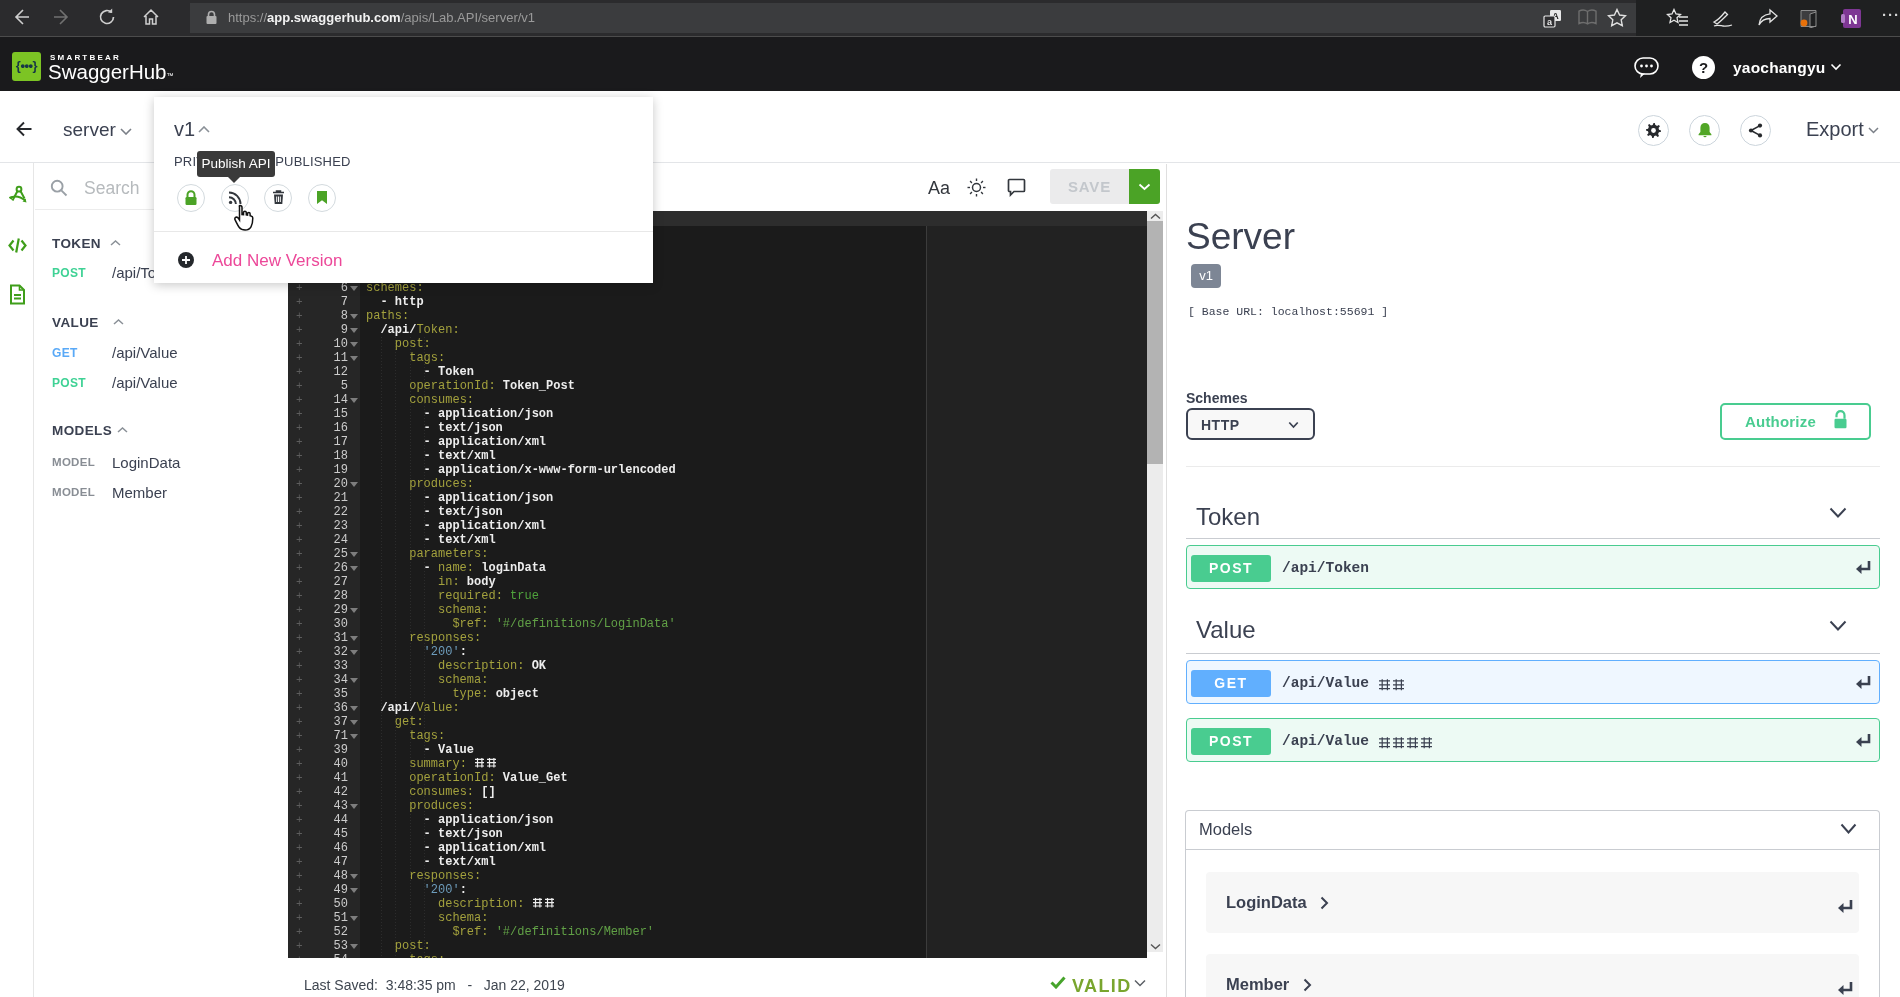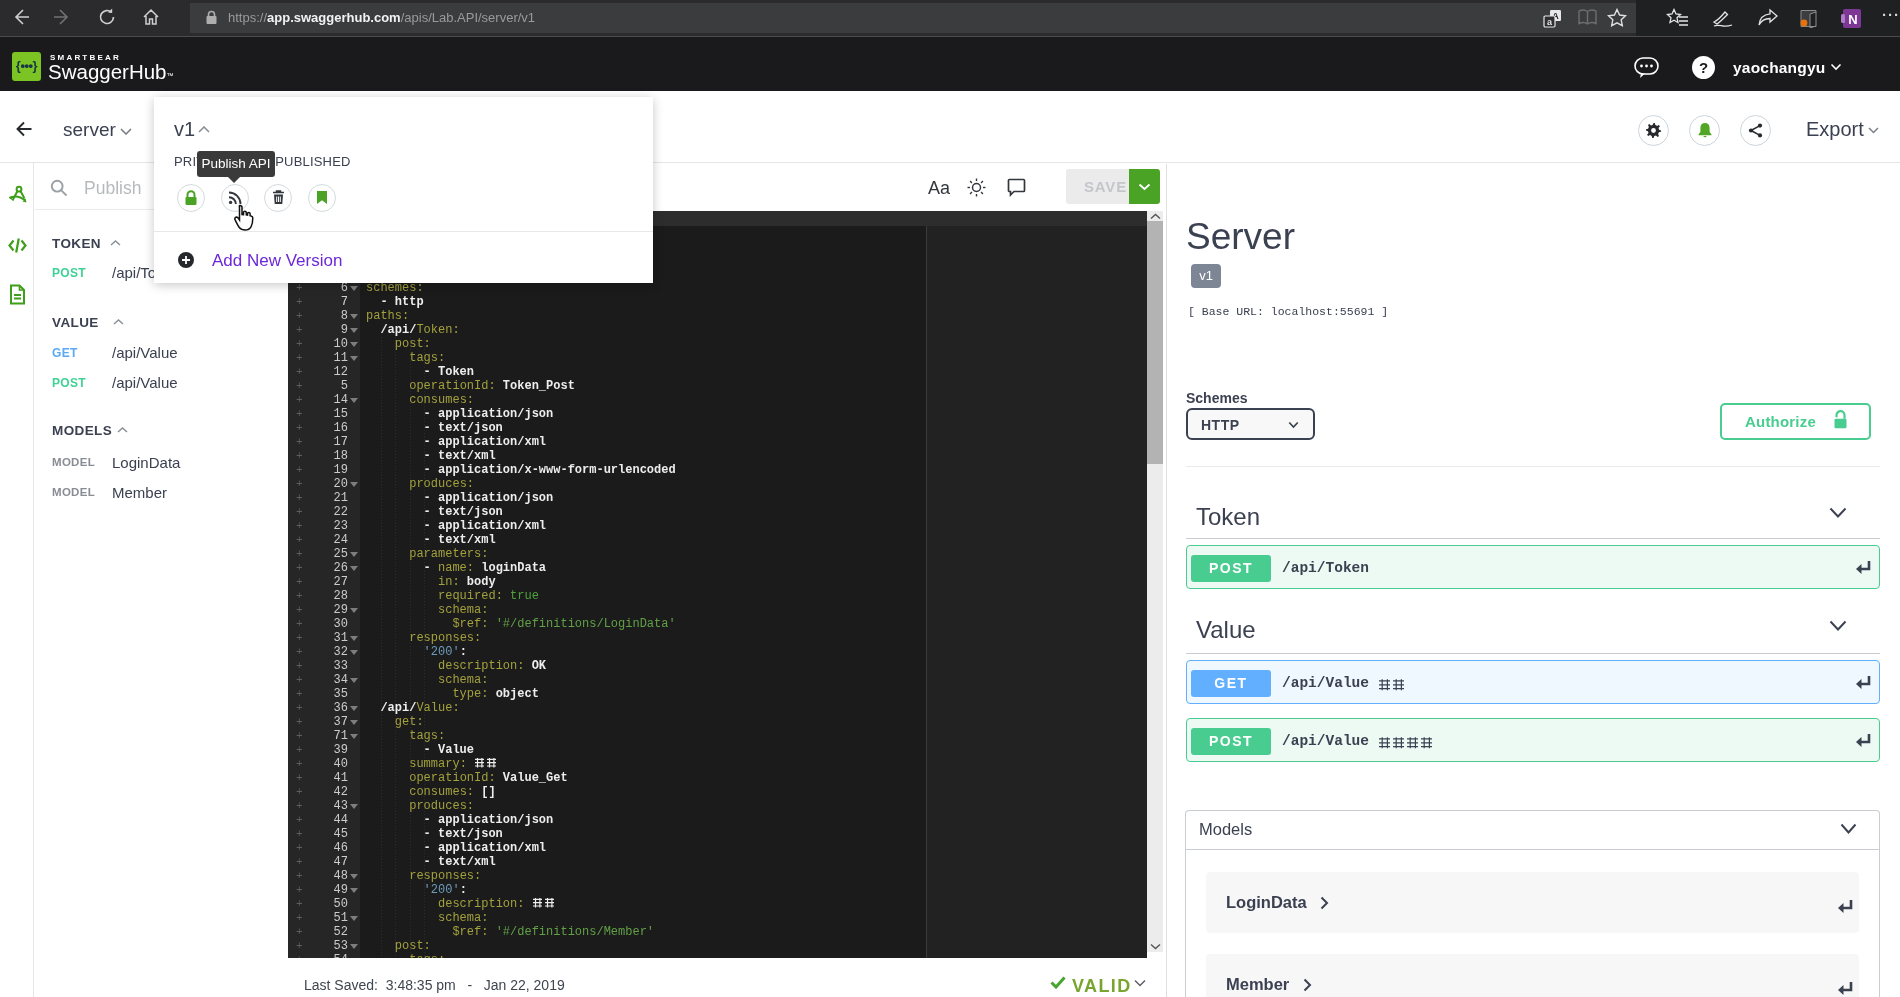--- a/index.html
+++ b/index.html
@@ -146,21 +146,21 @@
       <path d="M10.5 1.5 V6 H15" stroke="#3f9e1a" stroke-width="1.6" fill="none"></path>
       <path d="M5 11 H12 M5 14.5 H12" stroke="#3f9e1a" stroke-width="1.8"></path>
     </svg>
 
 <div class="a" style="left:35px;top:163px;width:253px;height:834px;background:#fff;"></div>
 <div class="a" style="left:35px;top:163px;width:253px;height:47px;border-bottom:1px solid #ececec;"></div>
 <svg class="a" style="left:50px;top:179px;" width="18" height="18" viewBox="0 0 18 18">
       <circle cx="7.2" cy="7.2" r="5.4" stroke="#9aa0a6" stroke-width="1.9" fill="none"></circle>
       <path d="M11.3 11.3 L16.5 16.5" stroke="#9aa0a6" stroke-width="1.9"></path>
     </svg>
-<div class="a" style="left:84px;top:178px;font-size:17.5px;color:#b6babd;">Publish</div>
+<div class="a" style="left:84px;top:178px;font-size:17.5px;color:#b6babd;">Search</div>
 <div class="a" style="left:52px;top:236px;font-size:13.5px;font-weight:bold;color:#3b4151;letter-spacing:.4px;">TOKEN</div>
     <svg class="a" style="left:110px;top:240px;" width="11" height="6" viewBox="0 0 11 6">
       <path d="M1 5 L5.5 1 L10 5" stroke="#8a9097" stroke-width="1.5" fill="none"></path>
     </svg>
     <div class="a" style="left:52px;top:266px;font-size:12px;font-weight:bold;color:#3fd295;letter-spacing:.3px;">POST</div>
     <div class="a" style="left:112px;top:264px;font-size:15px;color:#3b4151;">/api/Token</div>
     <div class="a" style="left:52px;top:315px;font-size:13.5px;font-weight:bold;color:#3b4151;letter-spacing:.4px;">VALUE</div>
     <svg class="a" style="left:113px;top:319px;" width="11" height="6" viewBox="0 0 11 6">
       <path d="M1 5 L5.5 1 L10 5" stroke="#8a9097" stroke-width="1.5" fill="none"></path>
     </svg>
@@ -188,21 +188,21 @@
         <path d="M17 10.5 H19.5"></path>
         <path d="M4.1 4.1 L5.9 5.9"></path>
         <path d="M15.1 15.1 L16.9 16.9"></path>
         <path d="M4.1 16.9 L5.9 15.1"></path>
         <path d="M15.1 5.9 L16.9 4.1"></path>
       </g>
     </svg>
 <svg class="a" style="left:1007px;top:178px;" width="19" height="19" viewBox="0 0 19 19">
       <path d="M2.5 1.5 H16.5 A1 1 0 0 1 17.5 2.5 V12.5 A1 1 0 0 1 16.5 13.5 H7 L3.5 17 V13.5 H2.5 A1 1 0 0 1 1.5 12.5 V2.5 A1 1 0 0 1 2.5 1.5 Z" stroke="#33373d" stroke-width="1.7" fill="none"></path>
     </svg>
-<div class="a" style="left:1050px;top:169px;width:79px;height:35px;background:#ebebec;border-radius:3px 0 0 3px;text-align:center;line-height:35px;font-size:15px;font-weight:bold;color:#c3c7cc;letter-spacing:.8px;margin-left:16px;">SAVE</div>
+<div class="a" style="left:1050px;top:169px;width:79px;height:35px;background:#ebebec;border-radius:3px 0 0 3px;text-align:center;line-height:35px;font-size:15px;font-weight:bold;color:#c3c7cc;letter-spacing:.8px;">SAVE</div>
 <div class="a" style="left:1129px;top:169px;width:31px;height:35px;background:#4ba326;border-radius:0 3px 3px 0;"></div>
 <svg class="a" style="left:1138px;top:183px;" width="13" height="8" viewBox="0 0 13 8">
       <path d="M1.5 1.5 L6.5 6 L11.5 1.5" stroke="#fff" stroke-width="1.8" fill="none"></path>
     </svg>
 <div class="a" style="left:288px;top:211px;width:859px;height:747px;background:#1b1b1b;overflow:hidden;">
       <div class="a" style="left:0;top:0;width:72px;height:747px;background:#262626;"></div>
       <div class="a" style="left:639px;top:0;width:220px;height:747px;background:#222222;"></div>
       <div class="a" style="left:638px;top:0;width:1px;height:747px;background:#3c3c3c;"></div>
       <div class="a" style="left:0;top:0;width:859px;height:15px;background:#2d2d2d;"></div>
       <div class="a" style="left:92.5px;top:126px;width:1px;height:621px;background-image:repeating-linear-gradient(#2c2c2c 0 1px,transparent 1px 3px);"></div>
@@ -591,21 +591,21 @@
 <div class="a" style="left:308px;top:184px;width:28px;height:28px;border:1px solid #d3dade;border-radius:50%;background:#fff;"></div>
 <svg class="a" style="left:316px;top:190px;" width="12" height="15" viewBox="0 0 12 15">
       <path d="M1 1 H11 V14 L6 10.2 L1 14 Z" fill="#4ba326"></path>
     </svg>
 
 <div class="a" style="left:154px;top:231px;width:499px;height:1px;background:#e8e8e8;"></div>
 <svg class="a" style="left:178px;top:252px;" width="16" height="16" viewBox="0 0 16 16">
       <circle cx="8" cy="8" r="8" fill="#25282c"></circle>
       <path d="M8 4 V12 M4 8 H12" stroke="#fff" stroke-width="1.8"></path>
     </svg>
-<div class="a" style="left:212px;top:251px;font-size:17px;color:#6d28d9;">Add New Version</div>
+<div class="a" style="left:212px;top:251px;font-size:17px;color:#ec4899;">Add New Version</div>
 
 <div class="a" style="left:197px;top:151px;width:78px;height:26px;background:#3a3a3a;border-radius:3px;"></div>
 <div class="a" style="left:197px;top:151px;width:78px;height:26px;text-align:center;line-height:26px;font-size:13.5px;color:#fff;">Publish API</div>
 <svg class="a" style="left:228px;top:177px;" width="12" height="6" viewBox="0 0 12 6">
       <path d="M0 0 H12 L6 6 Z" fill="#3a3a3a"></path>
     </svg>
 
 <svg class="a" style="left:234px;top:203px;" width="23" height="29" viewBox="0 0 23 29">
       <path d="M7.5 2.5 C8.6 2.5 9.5 3.3 9.5 4.5 V11.5 L11 11.6 V9.8 C11 8.9 11.6 8.3 12.4 8.3 C13.2 8.3 13.8 8.9 13.8 9.8 V11.9 L15 12.1 V10.8 C15 10 15.6 9.4 16.3 9.4 C17 9.4 17.6 10 17.6 10.8 V12.6 L18.6 12.9 C19.6 13.1 20.3 13.9 20.3 15 C20.3 18 19.8 21.5 18.5 23.8 C17.3 25.9 15.5 27 12.7 27 C10 27 8.3 26.4 6.8 24.5 C5.4 22.7 4.3 20.3 2.6 16.9 C2 15.7 2.5 14.7 3.4 14.3 C4.3 13.9 5.3 14.3 5.9 15.3 L7 17 V4.5 C7 3.3 6.4 2.5 7.5 2.5 Z" fill="#fff" stroke="#111" stroke-width="1.5" transform="translate(-1.5,0)"></path>
     </svg>

